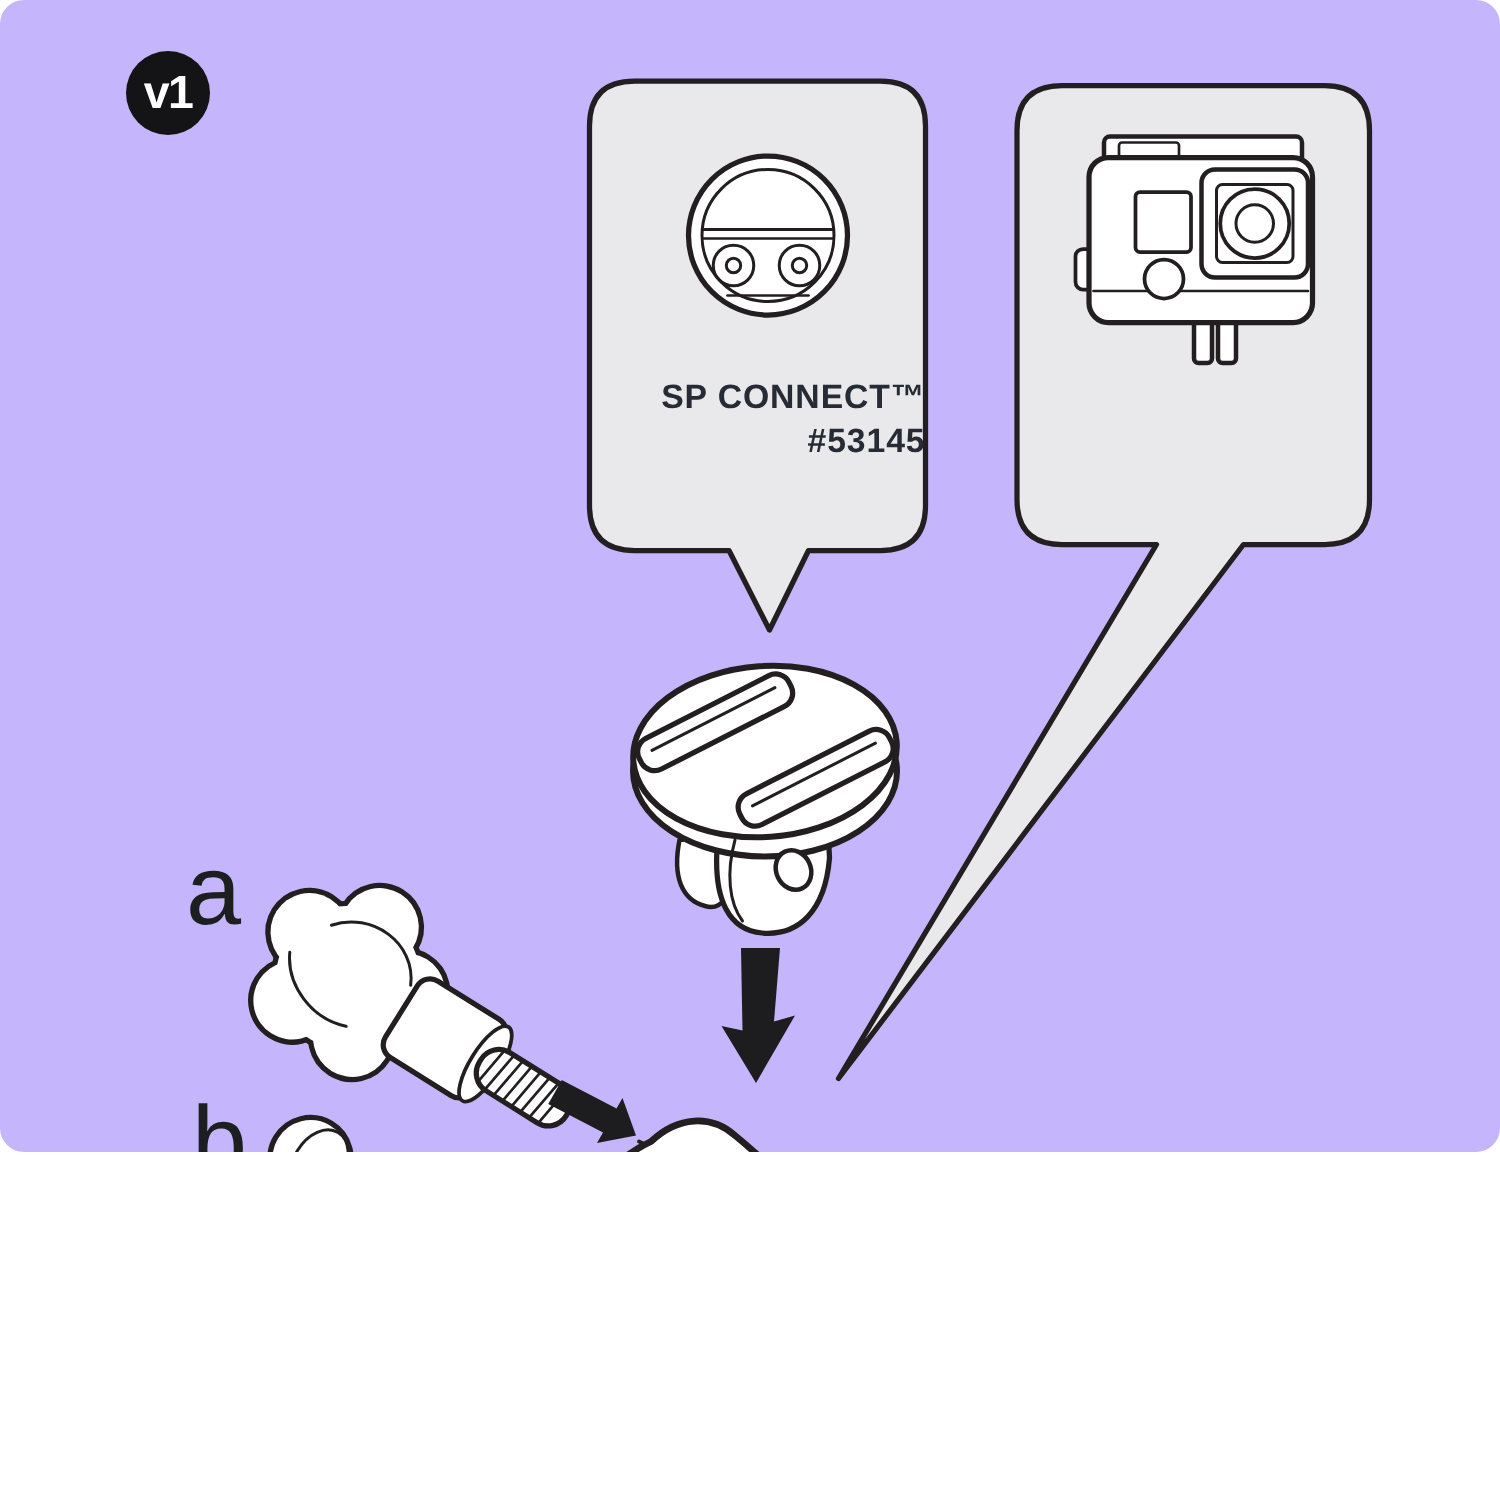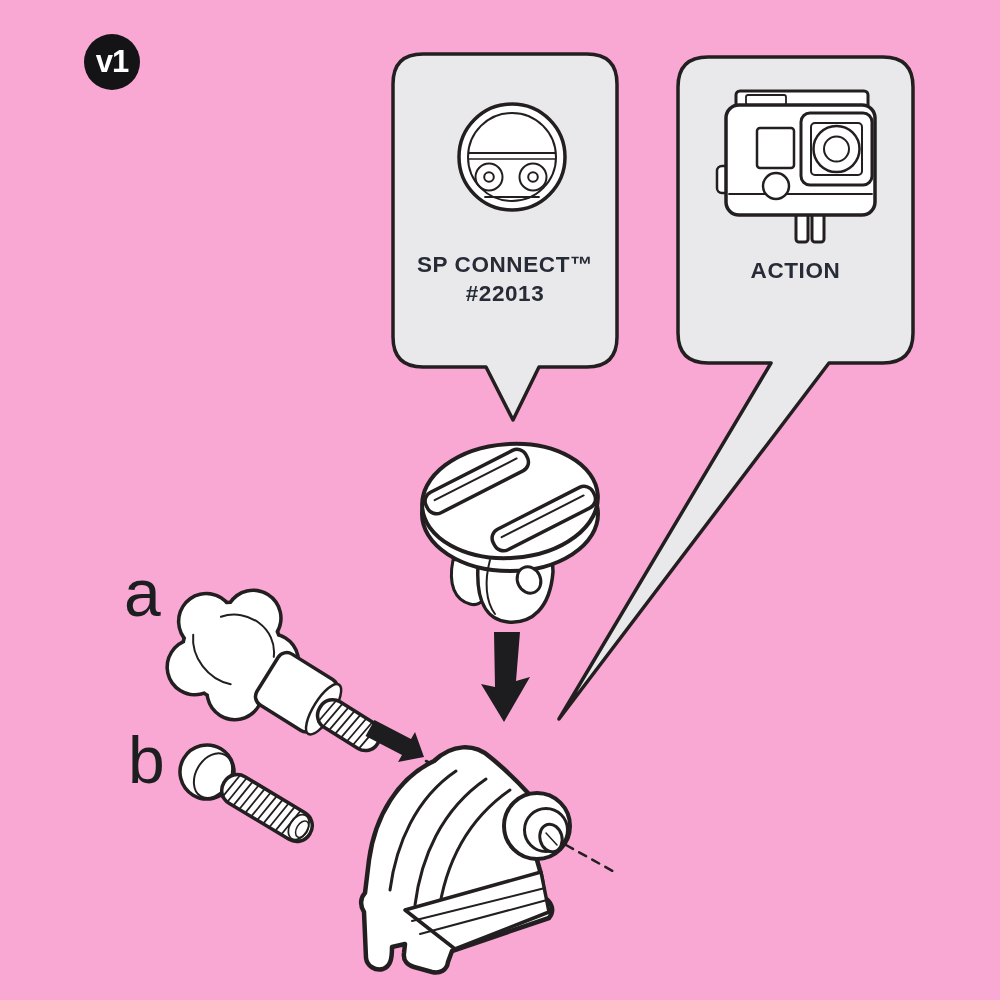--- a/index.html
+++ b/index.html
@@ -1,22 +1,22 @@
 <!DOCTYPE html>
 <html><head>
 <meta charset="utf-8">
 <style>
   html,body{margin:0;padding:0;background:#fff;}
-  .stage{position:relative;width:1000px;height:1000px;background:#f9a8d4;overflow:hidden;
-         font-family:"Liberation Sans",sans-serif;color:#262b36;}
+  .stage{position:relative;width:1000px;height:768px;background:#c4b5fd;overflow:hidden;
+         font-family:"Liberation Sans",sans-serif;color:#262b36;border-radius:16px;}
   .artwork{position:absolute;left:0;top:0;}
   .badge{position:absolute;left:84px;top:34px;width:56px;height:56px;border-radius:50%;
          background:#141416;color:#ffffff;display:flex;align-items:center;justify-content:center;
          font-size:31px;font-weight:700;letter-spacing:-1px;}
-  .callout-text{position:absolute;text-align:center;font-weight:700;
+  .callout-text{position:absolute;text-align:right;font-weight:700;
                 font-size:22.5px;line-height:29px;letter-spacing:0.6px;color:#262b36;}
   .callout-text span{display:block;}
   #led-text{left:393px;top:250px;width:224px;}
   #cam-text{left:678px;top:256px;width:235px;}
   .part-label{position:absolute;font-size:66px;font-weight:400;color:#1d1e20;line-height:1;}
   #label-a{left:124px;top:560px;}
   #label-b{left:128px;top:727px;}
 </style>
 </head>
 <body>
@@ -155,23 +155,22 @@
       </g>
 
       <path d="M 566 845 L 618 874" stroke-width="2.5" stroke-dasharray="8 7"></path>
     </g>
   </svg>
 
   <div class="badge">v1</div>
 
   <div class="callout-text" id="led-text">
     <span>SP CONNECT™</span>
-    <span>#22013</span>
+    <span>#53145</span>
   </div>
 
   <div class="callout-text" id="cam-text">
-    <span>ACTION</span>
   </div>
 
   <div class="part-label" id="label-a">a</div>
   <div class="part-label" id="label-b">b</div>
 
 </div>
 
 </body></html>

